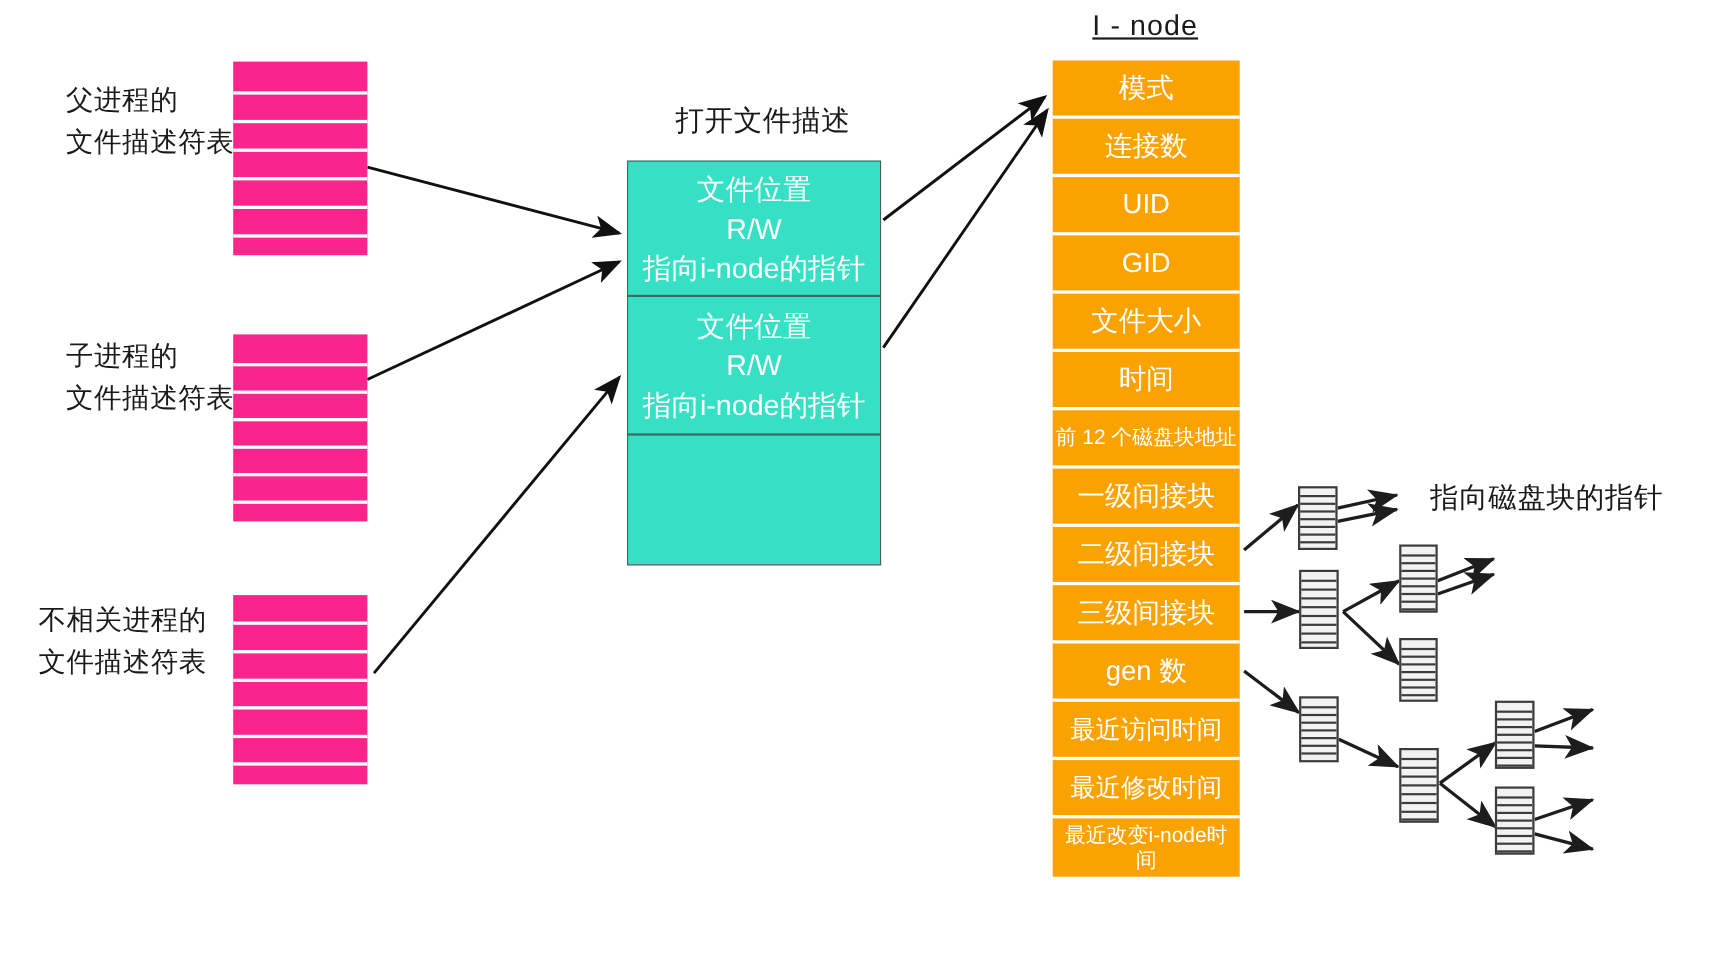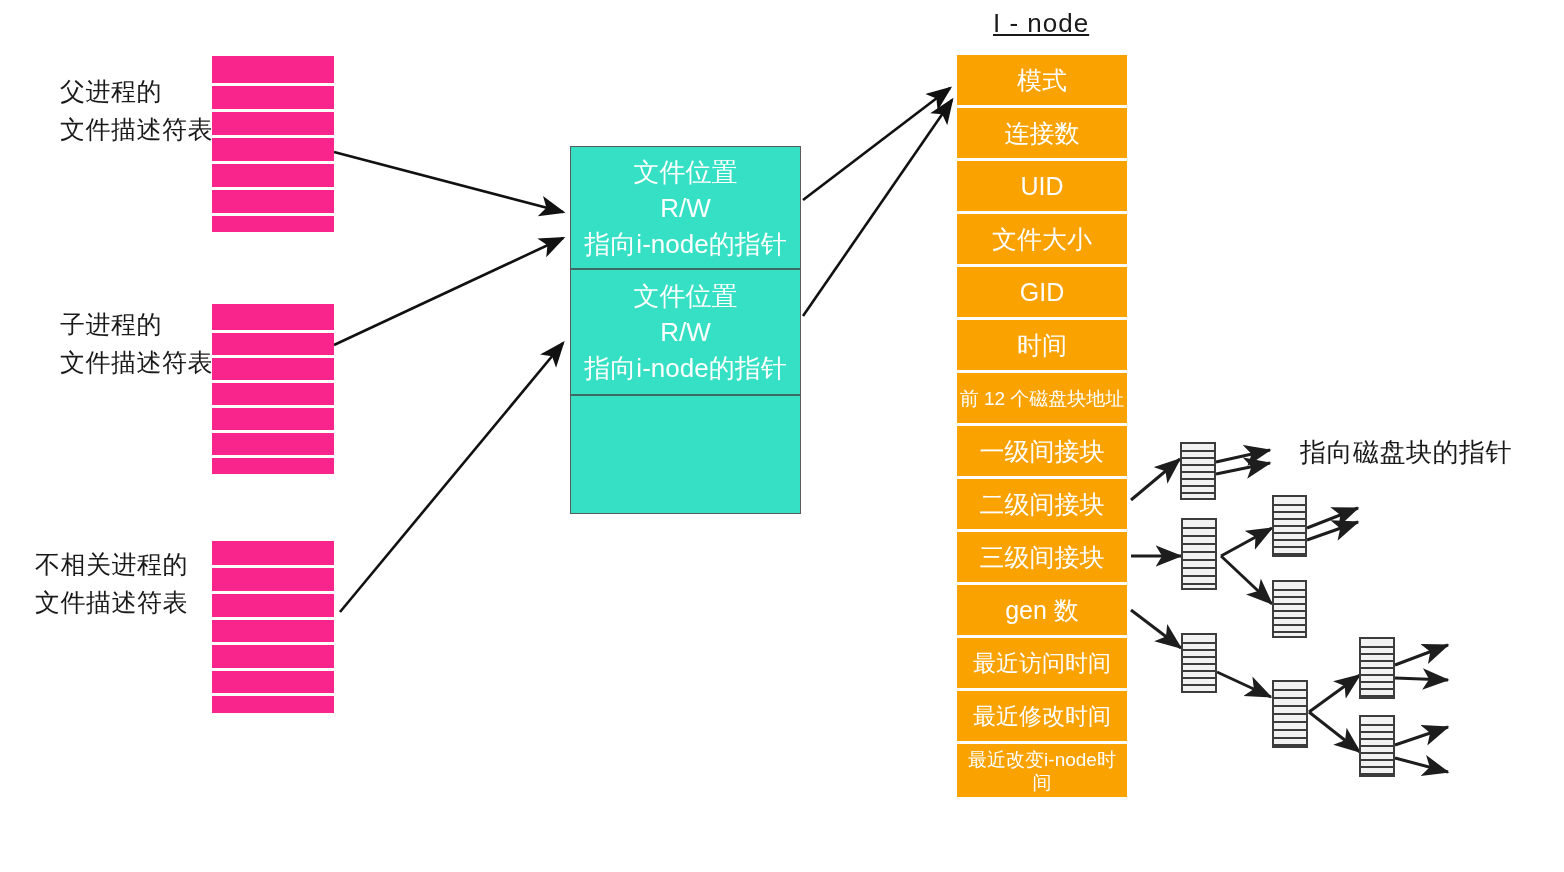--- a/index.html
+++ b/index.html
@@ -177,41 +177,42 @@
 文件描述符表</div>
   <div class="fd-table" style="left:212px;top:541px;width:122px;height:172px;">
     <div class="sep" style="top:24px;"></div>
     <div class="sep" style="top:50px;"></div>
     <div class="sep" style="top:76px;"></div>
     <div class="sep" style="top:101px;"></div>
     <div class="sep" style="top:127px;"></div>
     <div class="sep" style="top:152px;"></div>
   </div>
 
+  <div class="oft-title" style="left:614px;top:92px;">打开文件描述</div>
   <div class="oft-box">
     <div class="oft-row div" style="top:0px;height:123px;">
       <span>文件位置</span>
       <span>R/W</span>
       <span>指向i-node的指针</span>
     </div>
     <div class="oft-row div" style="top:123px;height:126px;">
       <span>文件位置</span>
       <span>R/W</span>
       <span>指向i-node的指针</span>
     </div>
     <div class="oft-row" style="top:249px;height:121px;"></div>
   </div>
 
   <div class="inode-title" style="left:993px;top:8px;">I - node</div>
   <div class="inode-box">
     <div class="inode-row">模式</div>
     <div class="inode-row">连接数</div>
     <div class="inode-row">UID</div>
+    <div class="inode-row">GID</div>
     <div class="inode-row">文件大小</div>
-    <div class="inode-row">GID</div>
     <div class="inode-row">时间</div>
     <div class="inode-row small">前 12 个磁盘块地址</div>
     <div class="inode-row">一级间接块</div>
     <div class="inode-row">二级间接块</div>
     <div class="inode-row">三级间接块</div>
     <div class="inode-row">gen 数</div>
     <div class="inode-row tight">最近访问时间</div>
     <div class="inode-row tight">最近修改时间</div>
     <div class="inode-row small">最近改变i-node时间</div>
   </div>

